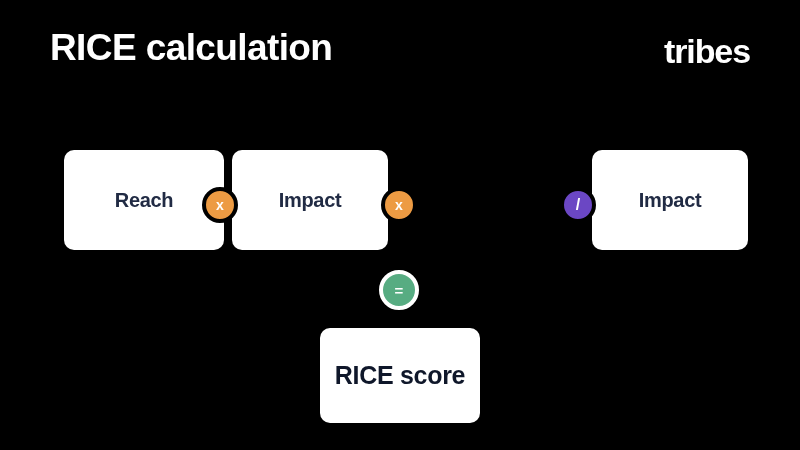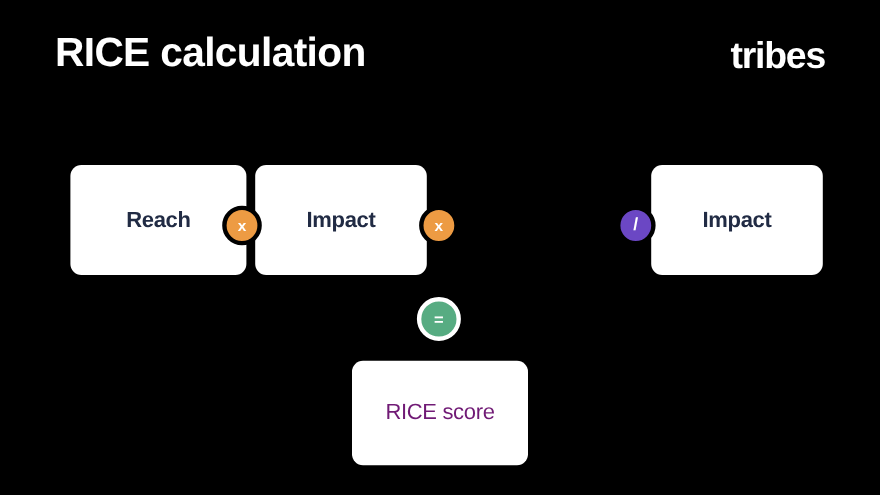--- a/index.html
+++ b/index.html
@@ -117,23 +117,23 @@
     top: 328px;
     width: 160px;
     height: 95px;
     background: #ffffff;
     border-radius: 10px;
     display: flex;
     align-items: center;
     justify-content: center;
   }
   #result-label {
-    font-size: 20px;
-    font-weight: 400;
-    color: #701a75;
+    font-size: 25px;
+    font-weight: 700;
+    color: #0f172a;
     letter-spacing: -0.3px;
     white-space: nowrap;
   }
 </style>
 </head>
 <body>
 
 <div id="slide">
 
   <div id="page-title">RICE calculation</div>

